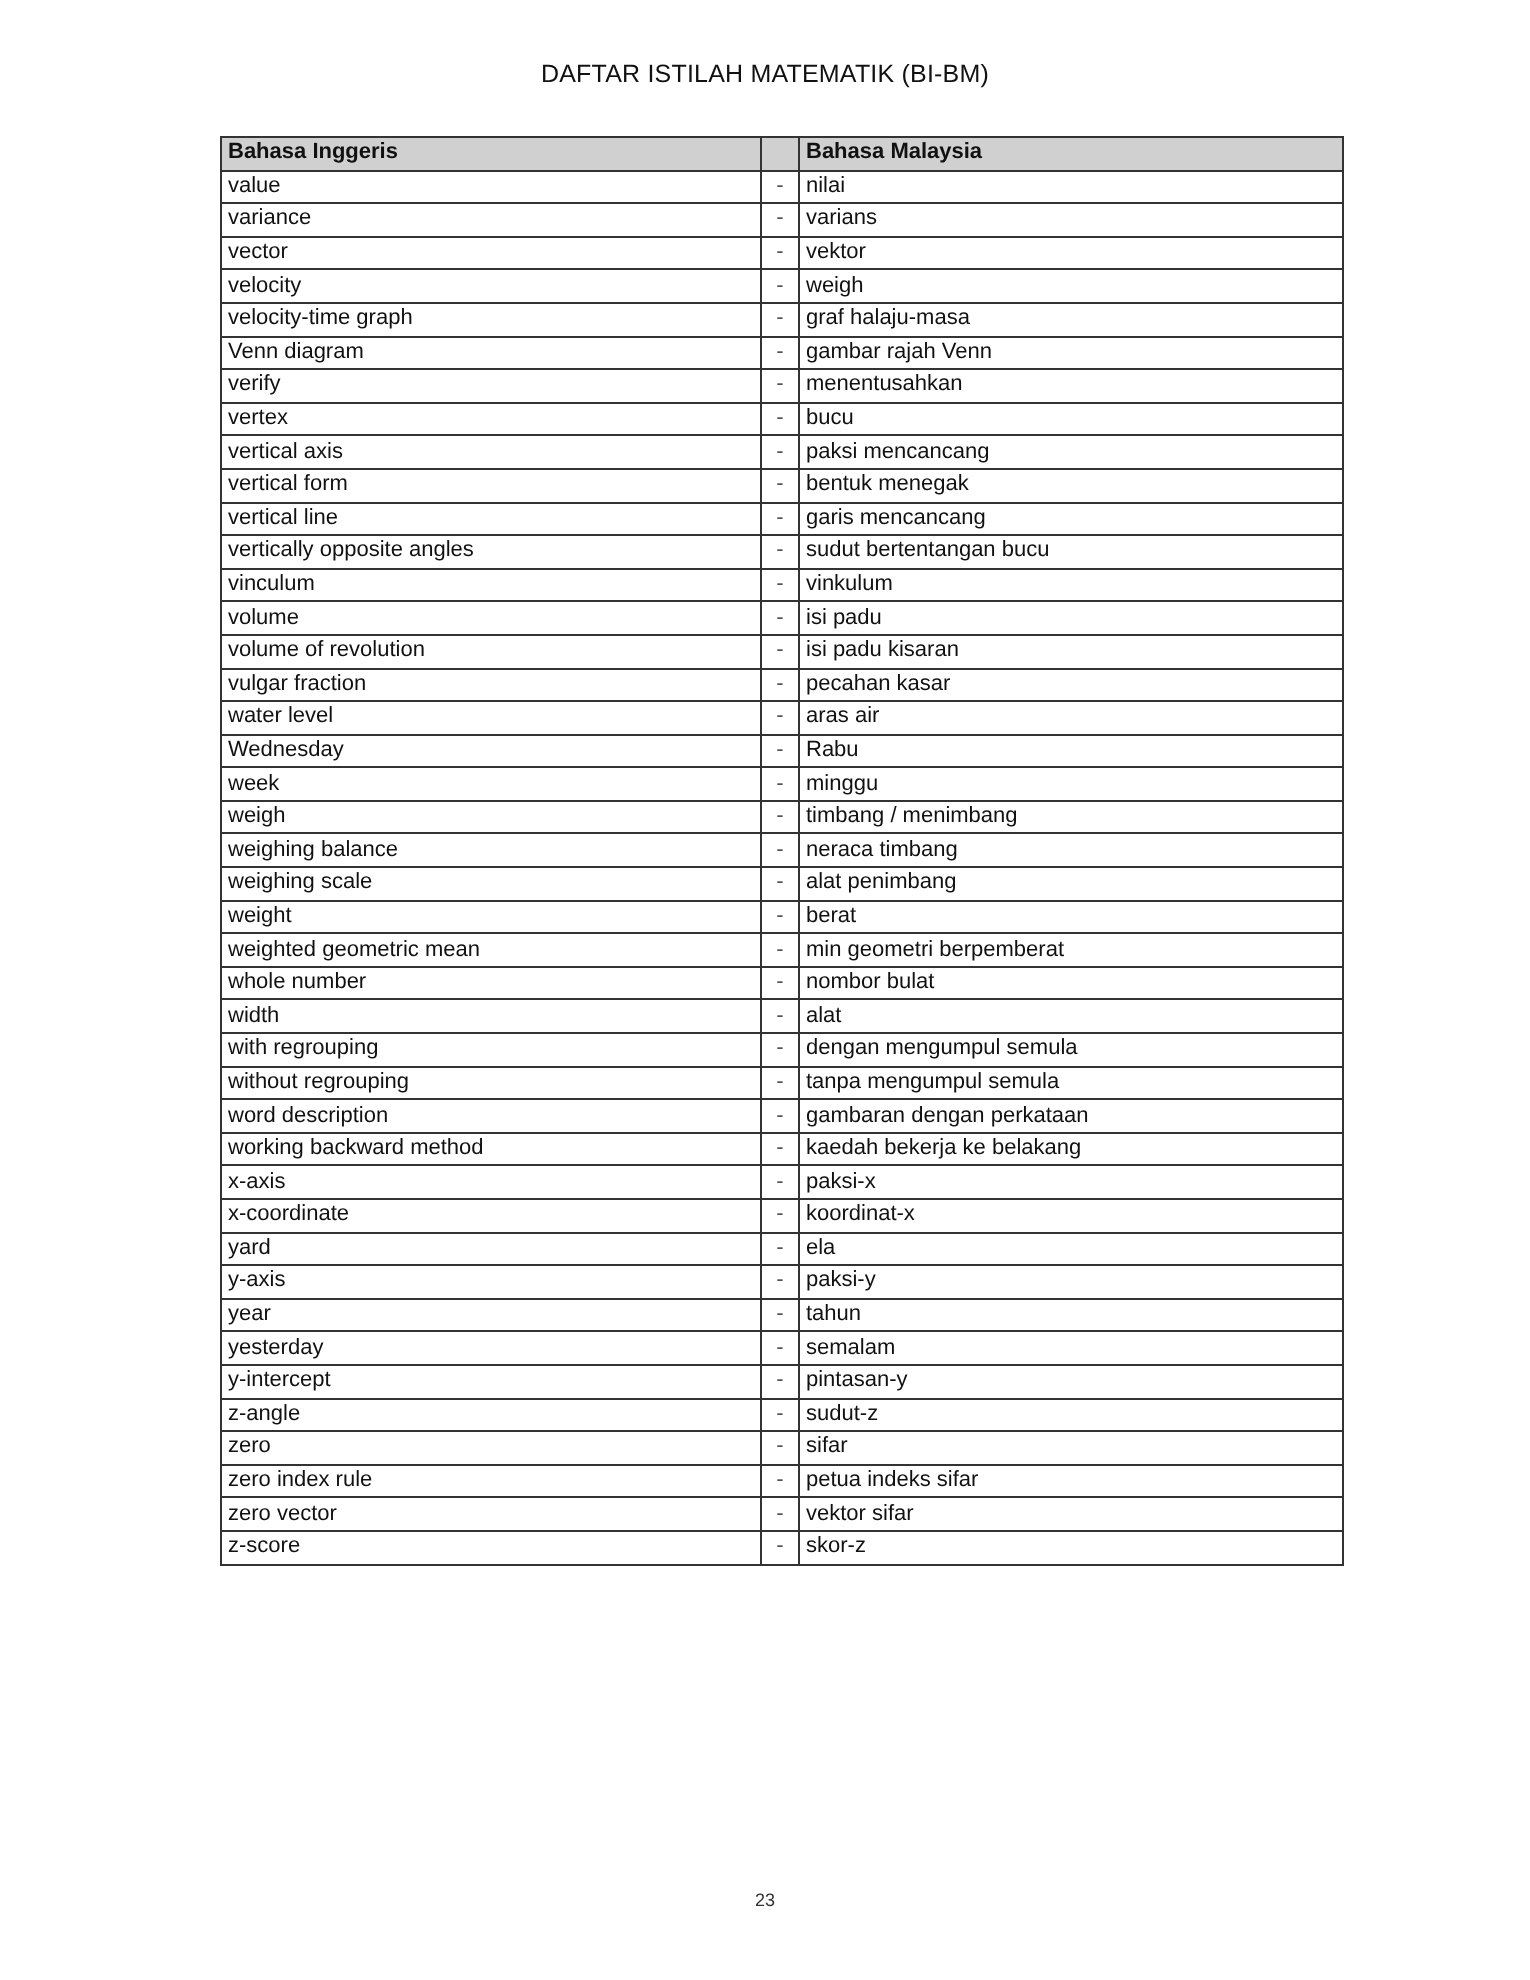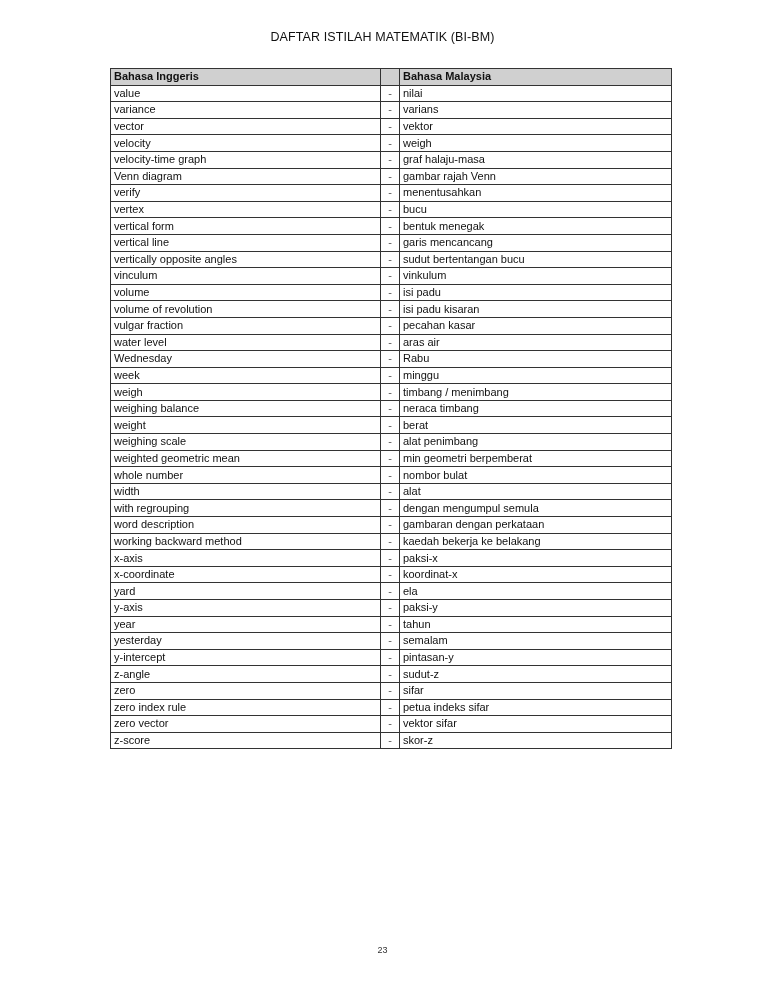--- a/index.html
+++ b/index.html
@@ -69,20 +69,25 @@
         <td>verify</td>
         <td class="dash">-</td>
         <td>menentusahkan</td>
       </tr>
       <tr>
         <td>vertex</td>
         <td class="dash">-</td>
         <td>bucu</td>
       </tr>
       <tr>
+        <td>vertical axis</td>
+        <td class="dash">-</td>
+        <td>paksi mencancang</td>
+      </tr>
+      <tr>
         <td>vertical form</td>
         <td class="dash">-</td>
         <td>bentuk menegak</td>
       </tr>
       <tr>
         <td>vertical line</td>
         <td class="dash">-</td>
         <td>garis mencancang</td>
       </tr>
       <tr>
@@ -129,48 +134,53 @@
         <td>weigh</td>
         <td class="dash">-</td>
         <td>timbang  / menimbang</td>
       </tr>
       <tr>
         <td>weighing balance</td>
         <td class="dash">-</td>
         <td>neraca timbang</td>
       </tr>
       <tr>
+        <td>weighing scale</td>
+        <td class="dash">-</td>
+        <td>alat penimbang</td>
+      </tr>
+      <tr>
         <td>weight</td>
         <td class="dash">-</td>
         <td>berat</td>
       </tr>
       <tr>
-        <td>weighing scale</td>
-        <td class="dash">-</td>
-        <td>alat penimbang</td>
-      </tr>
-      <tr>
         <td>weighted geometric mean</td>
         <td class="dash">-</td>
         <td>min geometri berpemberat</td>
       </tr>
       <tr>
         <td>whole number</td>
         <td class="dash">-</td>
         <td>nombor bulat</td>
       </tr>
       <tr>
         <td>width</td>
         <td class="dash">-</td>
         <td>alat</td>
       </tr>
       <tr>
         <td>with regrouping</td>
         <td class="dash">-</td>
         <td>dengan mengumpul semula</td>
+      </tr>
+      <tr>
+        <td>without regrouping</td>
+        <td class="dash">-</td>
+        <td>tanpa mengumpul semula</td>
       </tr>
       <tr>
         <td>word description</td>
         <td class="dash">-</td>
         <td>gambaran dengan perkataan</td>
       </tr>
       <tr>
         <td>working backward method</td>
         <td class="dash">-</td>
         <td>kaedah bekerja ke belakang</td>

